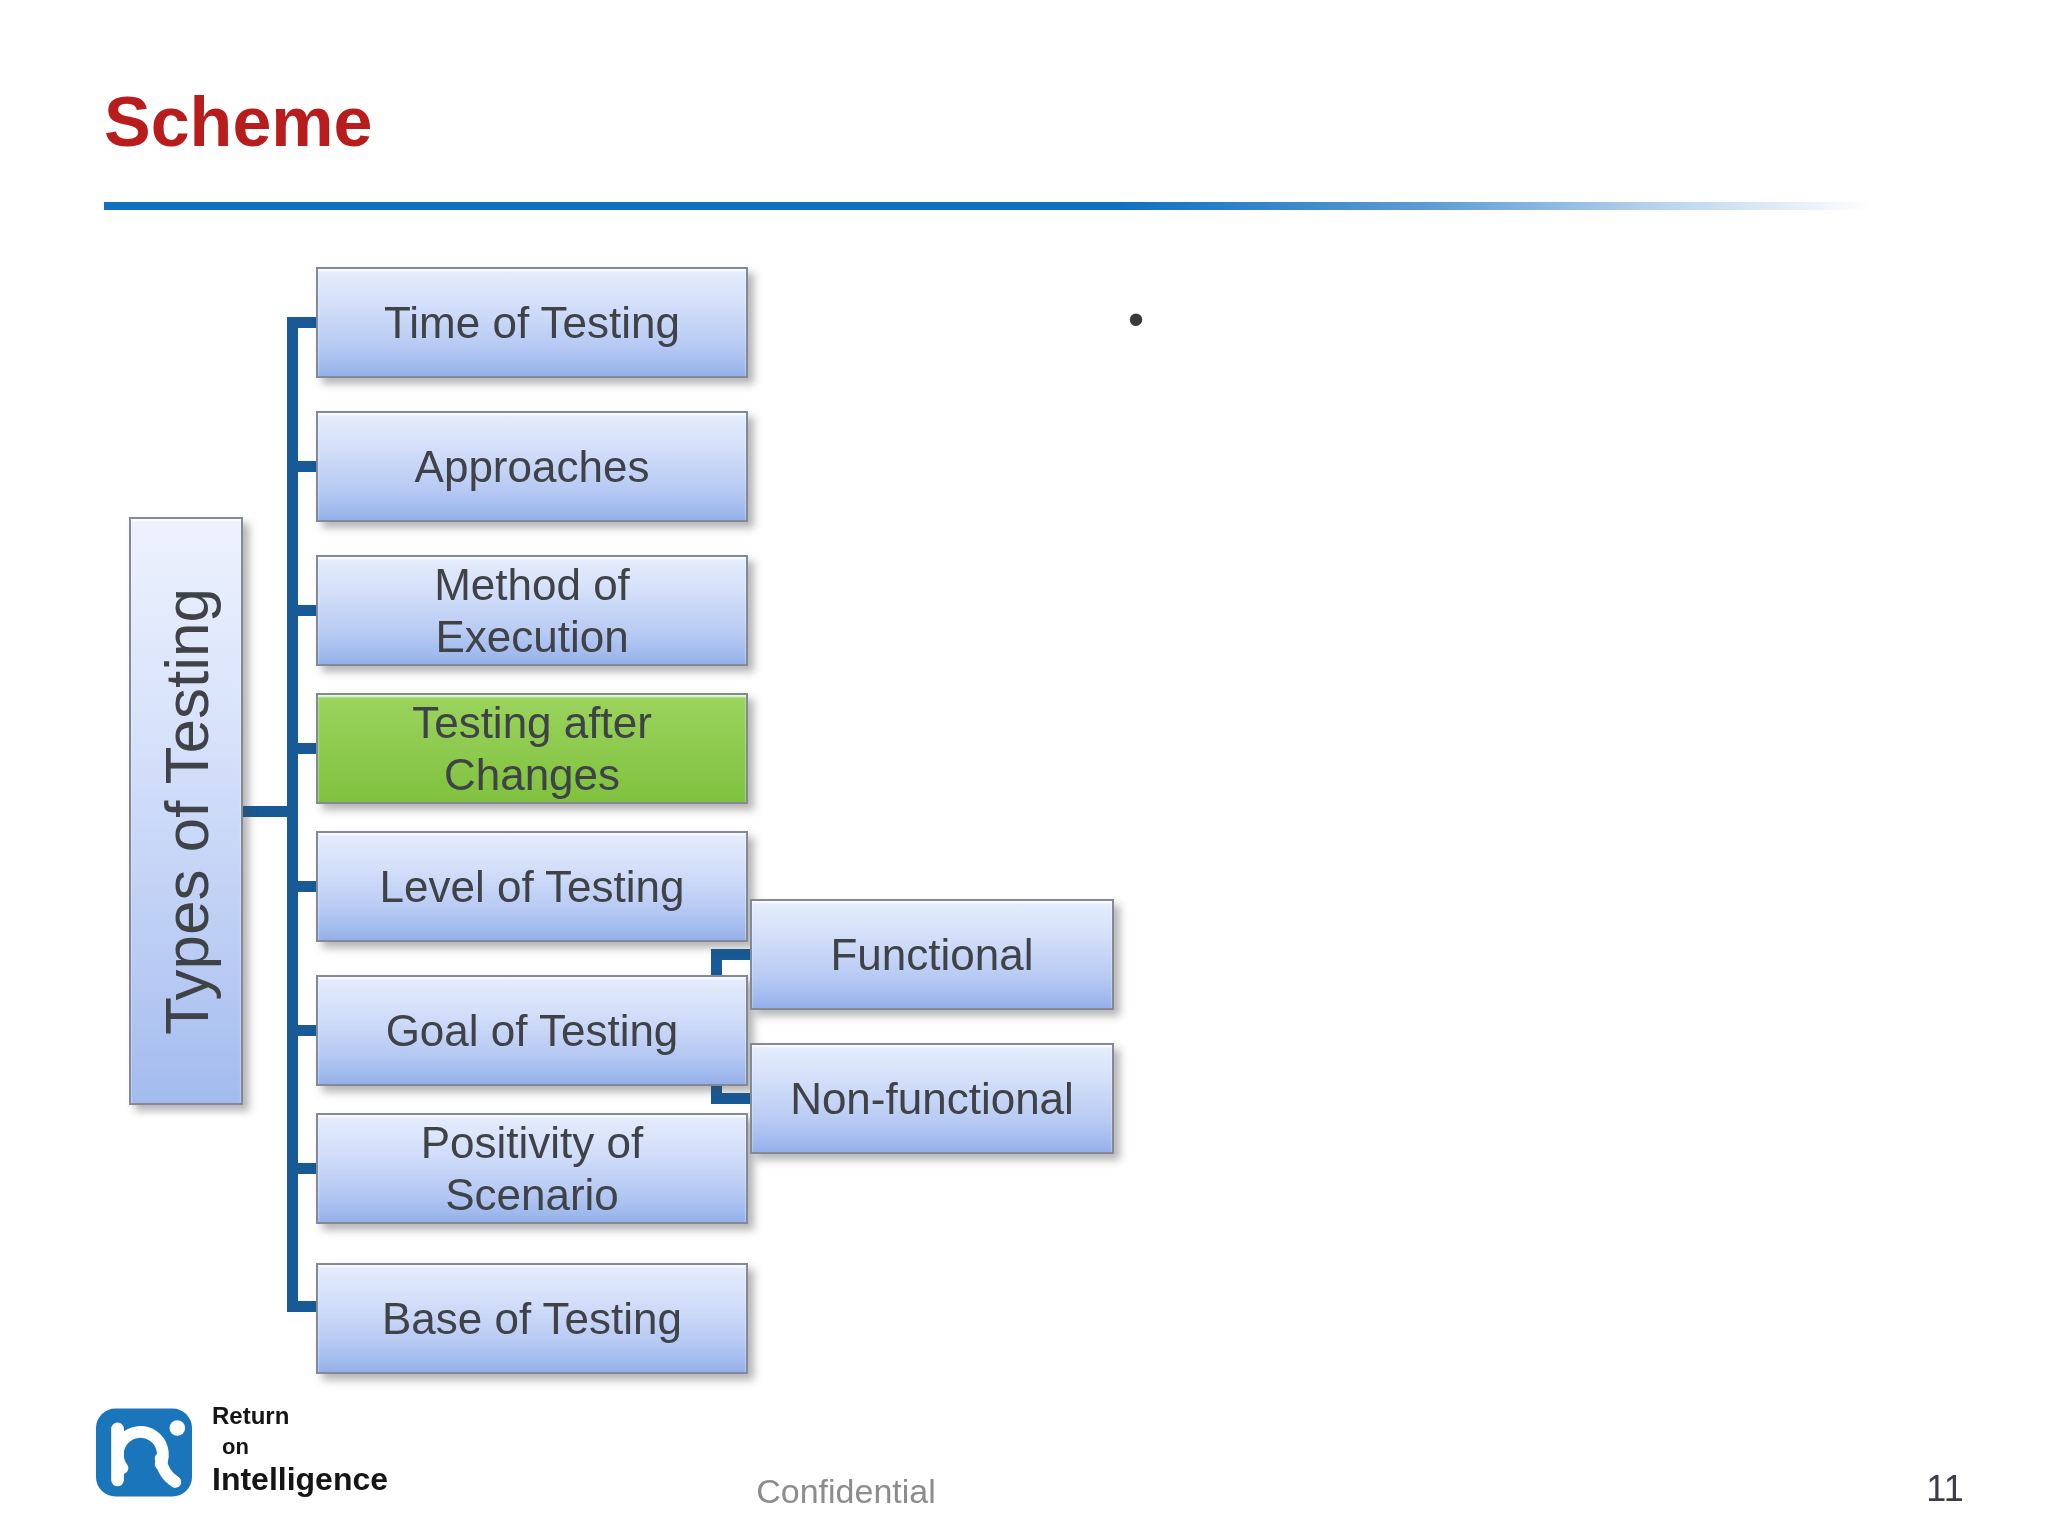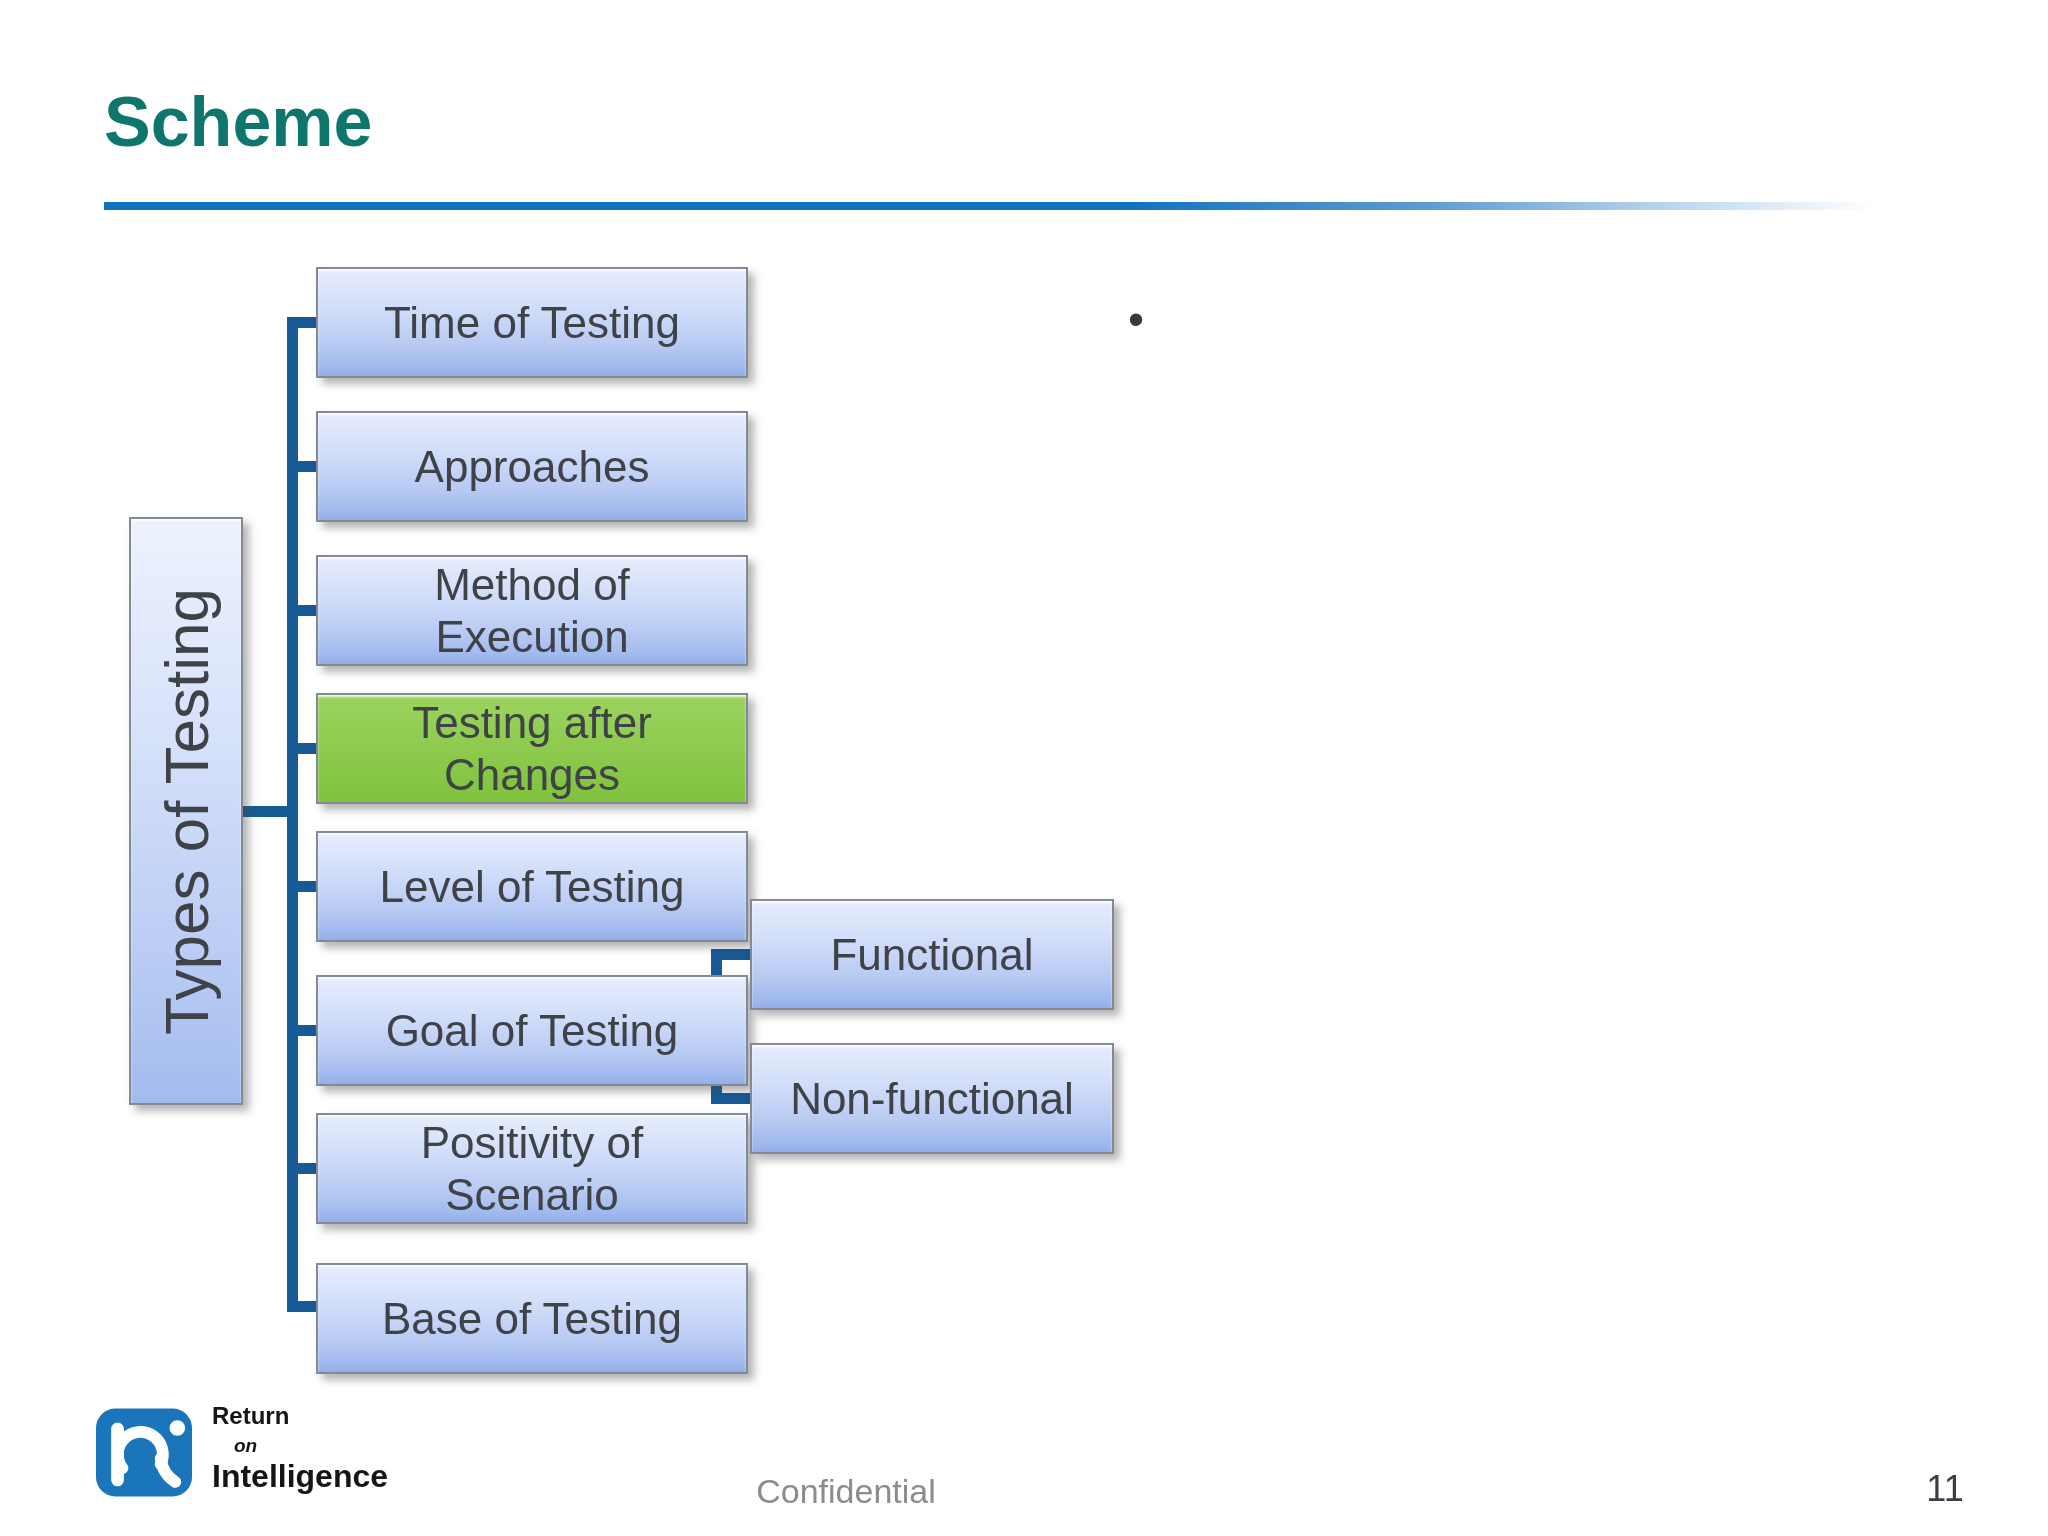--- a/index.html
+++ b/index.html
@@ -1,21 +1,21 @@
 <!DOCTYPE html>
 <html><head>
 <meta charset="utf-8">
 <style>
   html,body{margin:0;padding:0;background:#ffffff;}
   body{width:2048px;height:1536px;position:relative;overflow:hidden;
        font-family:"Liberation Sans",sans-serif;}
   .abs{position:absolute;}
 
   
-  .slide-title{left:104px;top:82px;font-size:70px;font-weight:bold;color:#0f766e;letter-spacing:0px;}
+  .slide-title{left:104px;top:82px;font-size:70px;font-weight:bold;color:#b91c1c;letter-spacing:0px;}
   .title-rule{left:104px;top:202px;width:1842px;height:8px;
       background:linear-gradient(to right,#0F71BF 0%,#0F71BF 55%,#5E9CD3 72%,#BBD6EE 85%,rgba(255,255,255,0) 96%);}
 
   
   .bullet-row{left:1128px;top:296px;display:flex;align-items:center;color:#3A3A3A;}
   .bullet-dot{font-size:46px;line-height:1;}
   .bullet-text{font-size:56px;margin-left:48px;line-height:1;}
 
   
   .node{left:316px;width:432px;height:111px;
@@ -36,21 +36,21 @@
   .root-node span{writing-mode:vertical-rl;transform:rotate(180deg);
       font-size:62px;color:#3F4247;white-space:nowrap;}
 
   
   .conn{background:#175A96;}
 
   
   .logo-box{left:95px;top:1407px;width:98px;height:91px;}
   .logo-text{left:212px;top:1404px;color:#151515;line-height:1;}
   .logo-line1{font-size:24px;font-weight:bold;}
-  .logo-line2{font-size:19px;font-weight:bold;margin:8px 0 5px 22px;font-style:italic;}
+  .logo-line2{font-size:22px;font-weight:bold;margin:8px 0 5px 10px;}
   .logo-line3{font-size:32px;font-weight:bold;}
   .confidential{left:0;top:1472px;width:1692px;text-align:center;font-size:34px;color:#8C8C8C;}
   .page-number{left:1900px;top:1468px;width:90px;text-align:center;font-size:36px;color:#3D3D46;}
 </style>
 </head>
 <body>
 
 <div class="abs slide-title">Scheme</div>
 <div class="abs title-rule"></div>
 

